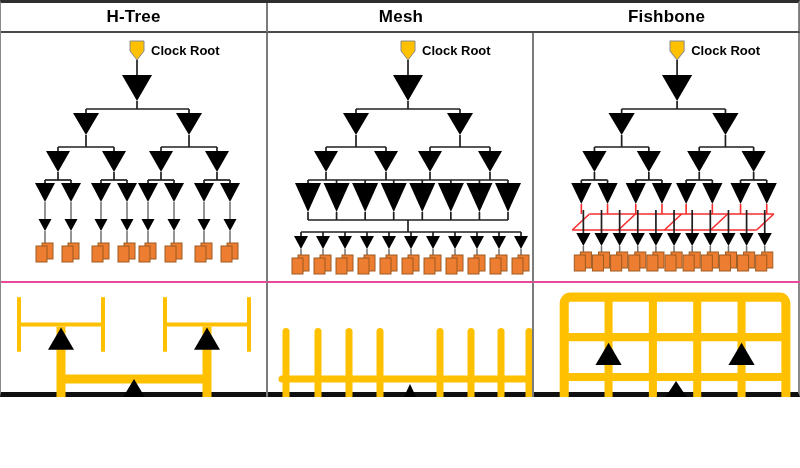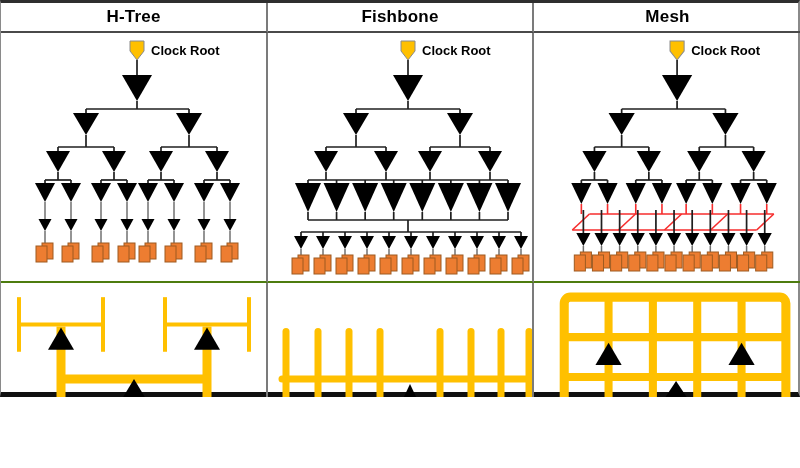--- a/index.html
+++ b/index.html
@@ -2,39 +2,39 @@
 <html><head>
 <meta charset="utf-8">
 <style>
   html,body{margin:0;padding:0;background:#fff;font-family:"Liberation Sans",sans-serif;}
   #figure{
     width:800px;height:397px;box-sizing:border-box;background:#fff;
     border-top:3px solid #2e2e2e;border-bottom:5px solid #101010;
     border-left:1px solid #8a8a8a;border-right:2px solid #8a8a8a;
     display:grid;grid-template-columns:267px 266px 267px;grid-template-rows:30px 250px 180px;
   }
-  .cell{box-sizing:border-box;border-right:2px solid #7b7b7b;border-bottom:2px solid #4d7c0f;overflow:hidden;}
+  .cell{box-sizing:border-box;border-right:2px solid #7b7b7b;border-bottom:2px solid #ec4899;overflow:hidden;}
   .cell.lastcol{border-right:none;}
   .cell.lastrow{border-bottom:none;}
   .hdr{display:flex;align-items:center;justify-content:center;
        font-size:17px;font-weight:600;color:#000;border-bottom:2px solid #4a4a4a;letter-spacing:.2px;}
   .cell svg{display:block;width:100%;height:100%;}
 </style>
 </head>
 <body>
 
 <div id="figure">
   <div class="cell hdr">
     <span>H-Tree</span>
   </div>
+  <div class="cell hdr lastcol">
+    <span>Mesh</span>
+  </div>
   <div class="cell hdr">
     <span>Fishbone</span>
-  </div>
-  <div class="cell hdr lastcol">
-    <span>Mesh</span>
   </div>
 
   <div class="cell">
     <svg id="htreeTree" viewBox="0 0 265 248" preserveAspectRatio="none">
         <polygon points="129,8 143,8 143,18 136,27 129,18" fill="#FFC000" stroke="#8a8a8a" stroke-width="1"></polygon>
         <text x="150" y="22" font-size="13" font-weight="700" fill="#000">Clock Root</text>
         <line x1="136" y1="27" x2="136" y2="42" stroke="#1f1f1f" stroke-width="1.7" stroke-linecap="butt"></line>
         <polygon points="121,42 151,42 136,68" fill="#000000"></polygon>
         <line x1="136" y1="68" x2="136" y2="76" stroke="#1f1f1f" stroke-width="1.7" stroke-linecap="butt"></line>
         <line x1="85" y1="76" x2="188" y2="76" stroke="#1f1f1f" stroke-width="1.7" stroke-linecap="butt"></line>

